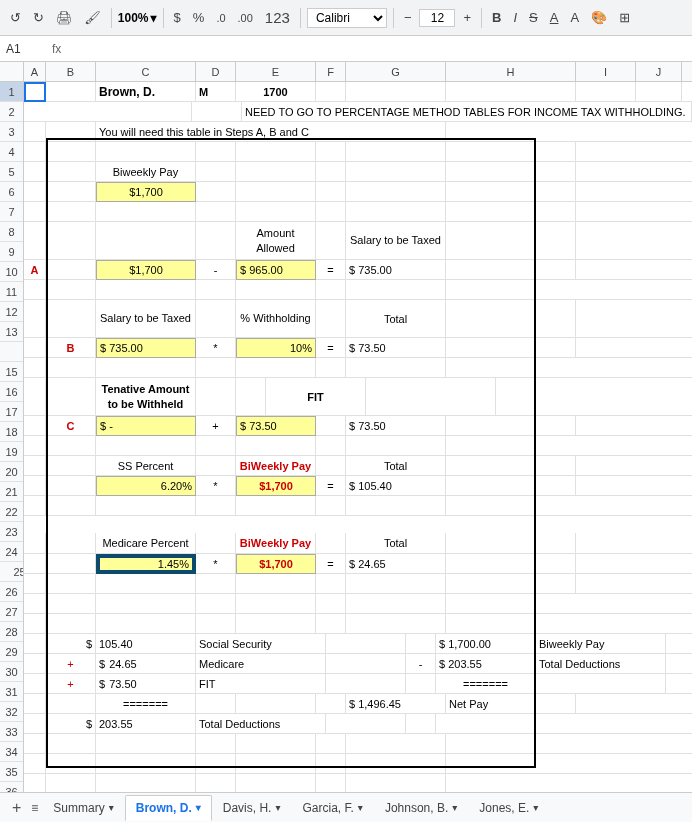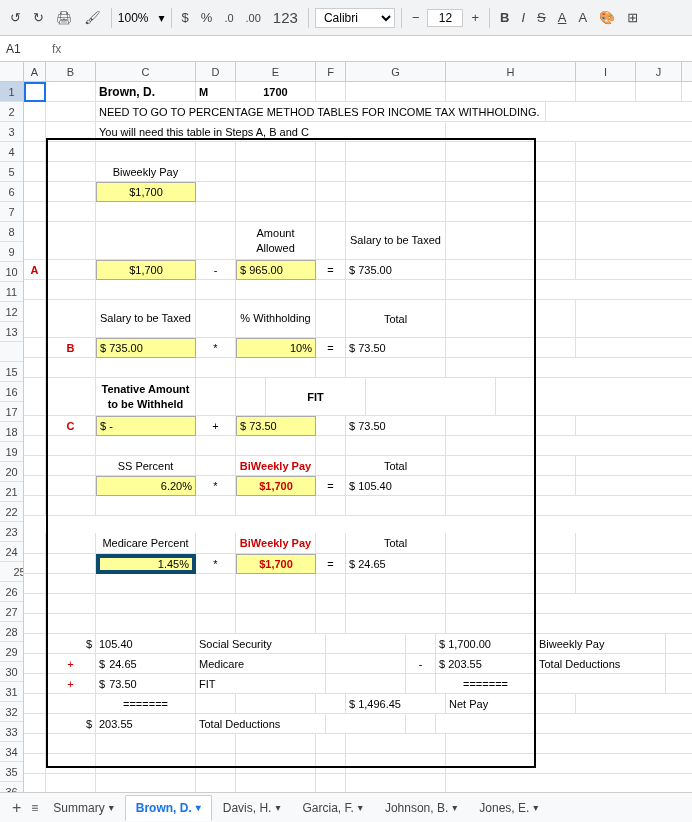--- a/index.html
+++ b/index.html
@@ -9,21 +9,21 @@
     .toolbar {
       display: flex; align-items: center; height: 36px;
       background: #f1f3f4; border-bottom: 1px solid #ccc;
       padding: 0 6px; gap: 4px;
     }
     .toolbar-btn {
       background: none; border: none; cursor: pointer; padding: 2px 4px;
       font-size: 13px; color: #444; display: flex; align-items: center;
     }
     .toolbar-separator { width: 1px; height: 20px; background: #ccc; margin: 0 2px; }
-    .toolbar-zoom { display: flex; align-items: center; gap: 10px; font-size: 12px; }
+    .toolbar-zoom { display: flex; align-items: center; gap: 2px; font-size: 12px; font-weight: bold; }
     .font-select { font-size: 12px; border: 1px solid #ccc; background: #fff; padding: 1px 4px; width: 80px; }
     .font-size-input { font-size: 12px; border: 1px solid #ccc; background: #fff; padding: 1px 2px; width: 36px; text-align: center; }
 
     
     .formula-bar {
       display: flex; align-items: center; height: 26px;
       border-bottom: 1px solid #ccc; padding: 0 6px; gap: 6px;
       background: #fff;
     }
     .cell-ref { font-size: 12px; min-width: 40px; color: #333; }
@@ -212,21 +212,21 @@
           <div class="cell c-c bold" style="font-weight:bold; font-size:12px;">Brown, D.</div>
           <div class="cell c-d bold" style="font-weight:bold;">M</div>
           <div class="cell c-e bold align-center" style="font-weight:bold; justify-content:center;">1700</div>
           <div class="cell c-f"></div>
           <div class="cell c-g"></div>
           <div class="cell c-h"></div>
           <div class="cell c-i"></div>
           <div class="cell c-j"></div>
         </div>
 
-        <div class="grid-row" style="height:20px; min-height:20px;">
+        <div class="grid-row" style="height:20px; min-height:20px;justify-content:flex-end;">
           <div class="cell c-a"></div>
           <div class="cell c-b"></div>
           <div class="cell" style="overflow:visible; white-space:nowrap; width:450px;">NEED TO GO TO PERCENTAGE METHOD TABLES FOR INCOME TAX WITHHOLDING.</div>
         </div>
 
         <div class="grid-row" style="height:20px; min-height:20px;">
           <div class="cell c-a"></div>
           <div class="cell c-b"></div>
           <div class="cell" style="overflow:visible; white-space:nowrap; width:350px;">You will need this table in Steps A, B and C</div>
         </div>

